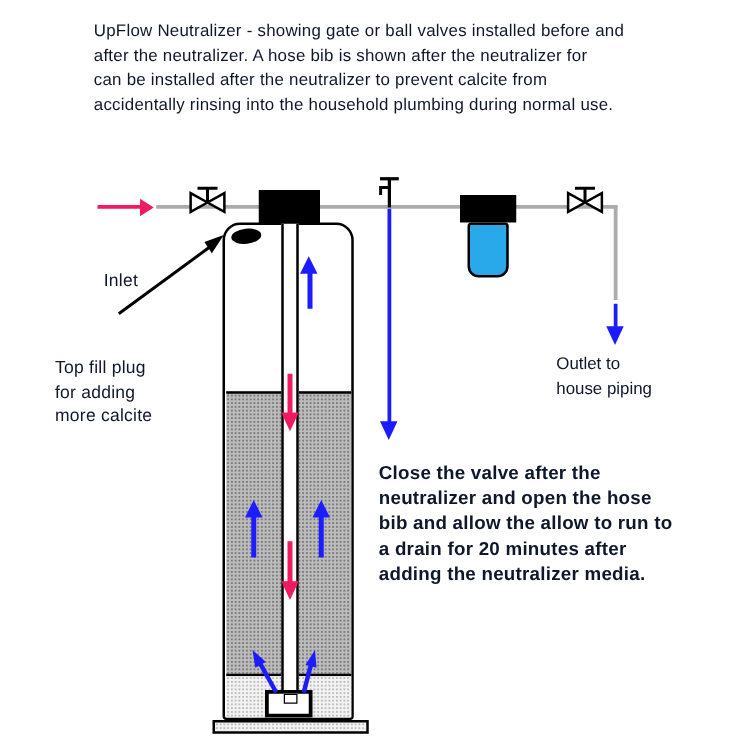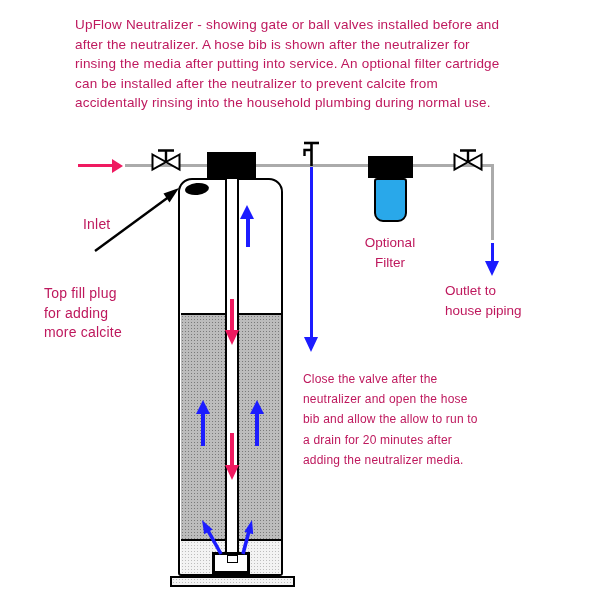--- a/index.html
+++ b/index.html
@@ -4,27 +4,27 @@
 <style>
   :root{
     --pink:#EF1A60;
     --blue:#1C1CFF;
     --filterblue:#29A8EA;
     --pipe:#ABABAB;
   }
   html,body{margin:0;padding:0;background:#fff;}
   #canvas{
     position:relative;width:600px;height:600px;background:#fff;overflow:hidden;
-    font-family:"Liberation Sans","DejaVu Sans",sans-serif;color:#be185d;
+    font-family:"Liberation Sans","DejaVu Sans",sans-serif;color:#0f172a;
   }
   .abs{position:absolute;}
   .txt{white-space:nowrap;}
   
   .title-block{left:75px;top:15px;font-size:13.5px;line-height:19.6px;letter-spacing:.2px;}
-  .note-block{left:303px;top:369px;font-size:12px;line-height:20.2px;letter-spacing:.2px;}
+  .note-block{left:303px;top:369px;font-size:15px;line-height:20.2px;letter-spacing:.2px;font-weight:bold;}
   .lbl{font-size:14px;letter-spacing:.2px;margin-top:27px;}
   
   .pipe{background:var(--pipe);z-index:1;}
   
   .tank{
     left:178px;top:178px;width:105px;height:398px;background:#fff;
     border:2.5px solid #000;border-radius:14px 14px 3px 3px;box-sizing:border-box;z-index:2;
   }
   .media{
     left:181px;top:313px;width:100px;height:228px;box-sizing:border-box;
@@ -74,21 +74,20 @@
   svg.overlay{position:absolute;z-index:9;overflow:visible;}
 </style>
 </head>
 <body>
 
 <div id="canvas">
 
   <div class="abs title-block">
     <div class="txt">UpFlow Neutralizer - showing gate or ball valves installed before and</div>
     <div class="txt">after the neutralizer. A hose bib is shown after the neutralizer for</div>
-    <div class="txt">rinsing the media after putting into service.  An optional filter cartridge</div>
     <div class="txt">can be installed after the neutralizer to prevent calcite from</div>
     <div class="txt">accidentally rinsing into the household plumbing during normal use.</div>
   </div>
 
   <div class="abs pipe" style="left:125px;top:163.5px;width:369px;height:3.6px;"></div>
   <div class="abs pipe" style="left:490.5px;top:165px;width:3.6px;height:75px;"></div>
 
   <div class="abs shaft shaft-pink" style="left:78px;top:163.6px;width:35px;height:3.8px;"></div>
   <div class="abs tri tri-right-pink" style="left:112px;top:158.5px;"></div>
 
@@ -159,24 +158,20 @@
   </svg>
 
   <div class="abs txt lbl" style="left:83px;top:189px;">Inlet</div>
 
   <div class="abs lbl" style="left:44px;top:257px;line-height:19.5px;">
     <div class="txt">Top fill plug</div>
     <div class="txt">for adding</div>
     <div class="txt">more calcite</div>
   </div>
 
-  <div class="abs" style="left:350px;top:233px;width:80px;text-align:center;font-size:13.5px;line-height:19.5px;">
-    <div>Optional</div>
-    <div>Filter</div>
-  </div>
 
   <div class="abs" style="left:445px;top:281px;width:115px;font-size:13.5px;line-height:20px;">
     <div>Outlet to</div>
     <div>house piping</div>
   </div>
 
   <div class="abs note-block">
     <div class="txt">Close the valve after the</div>
     <div class="txt">neutralizer and open the hose</div>
     <div class="txt">bib and allow the allow to run to</div>

